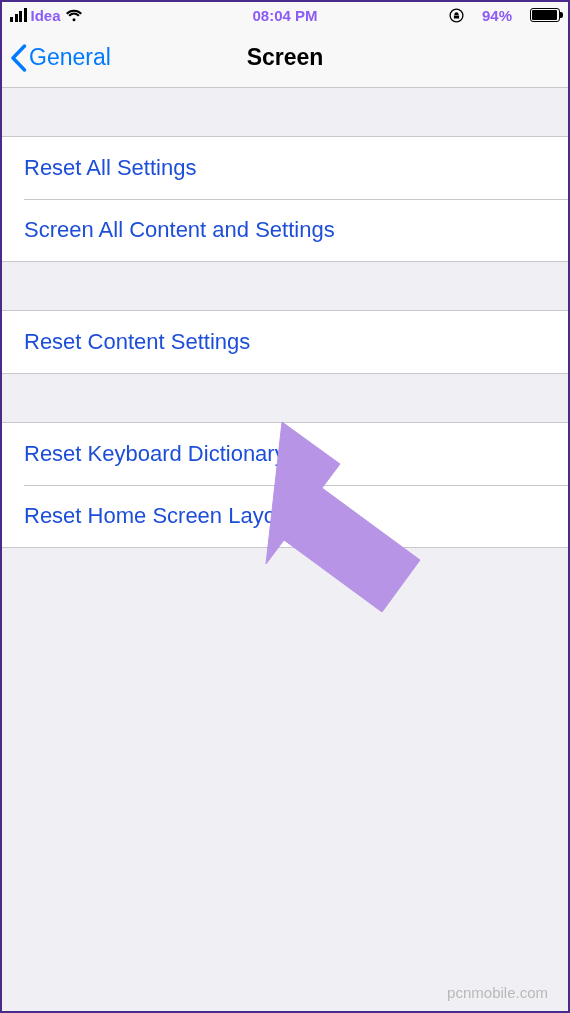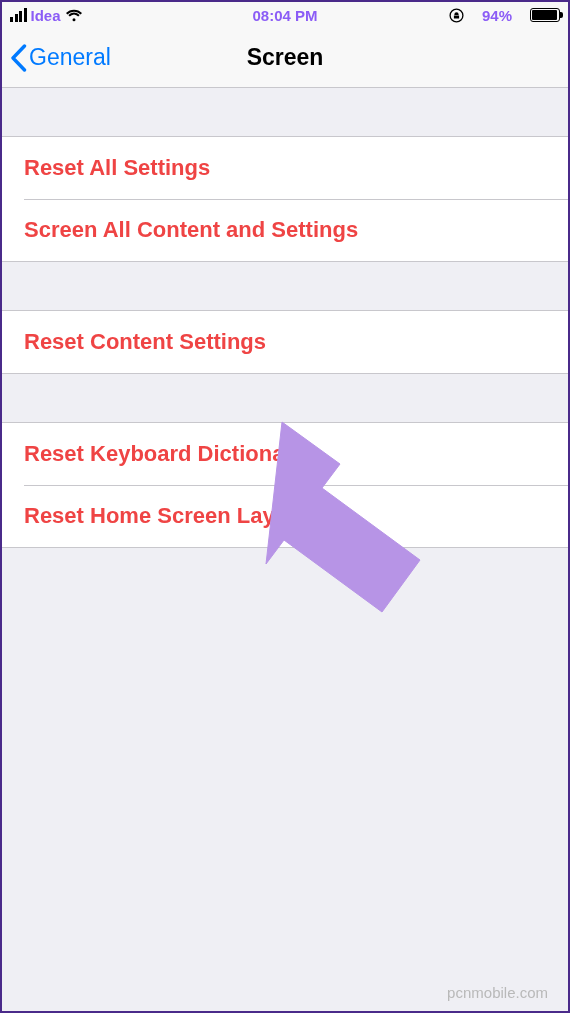--- a/index.html
+++ b/index.html
@@ -61,23 +61,23 @@
       position: absolute; left: 50%; transform: translateX(-50%);
       font-size: 23px; font-weight: 600; color: #000;
     }
 
     .group-gap { height: 48px; }
     .list-group { background: #fff; border-top: 1px solid #c8c7cc; border-bottom: 1px solid #c8c7cc; }
     .list-item {
       height: 62px;
       padding: 0 22px;
       display: flex; align-items: center;
-      color: #ef4444;
+      color: #1d4ed8;
       font-size: 22px;
-      font-weight: 700;
+      font-weight: 400;
       cursor: pointer;
       position: relative;
     }
     .list-item + .list-item::before {
       content:''; position:absolute; left:22px; right:0; top:0; height:1px; background:#c8c7cc;
     }
 
     .arrow-annotation {
       position: absolute;
       left: 260px;

